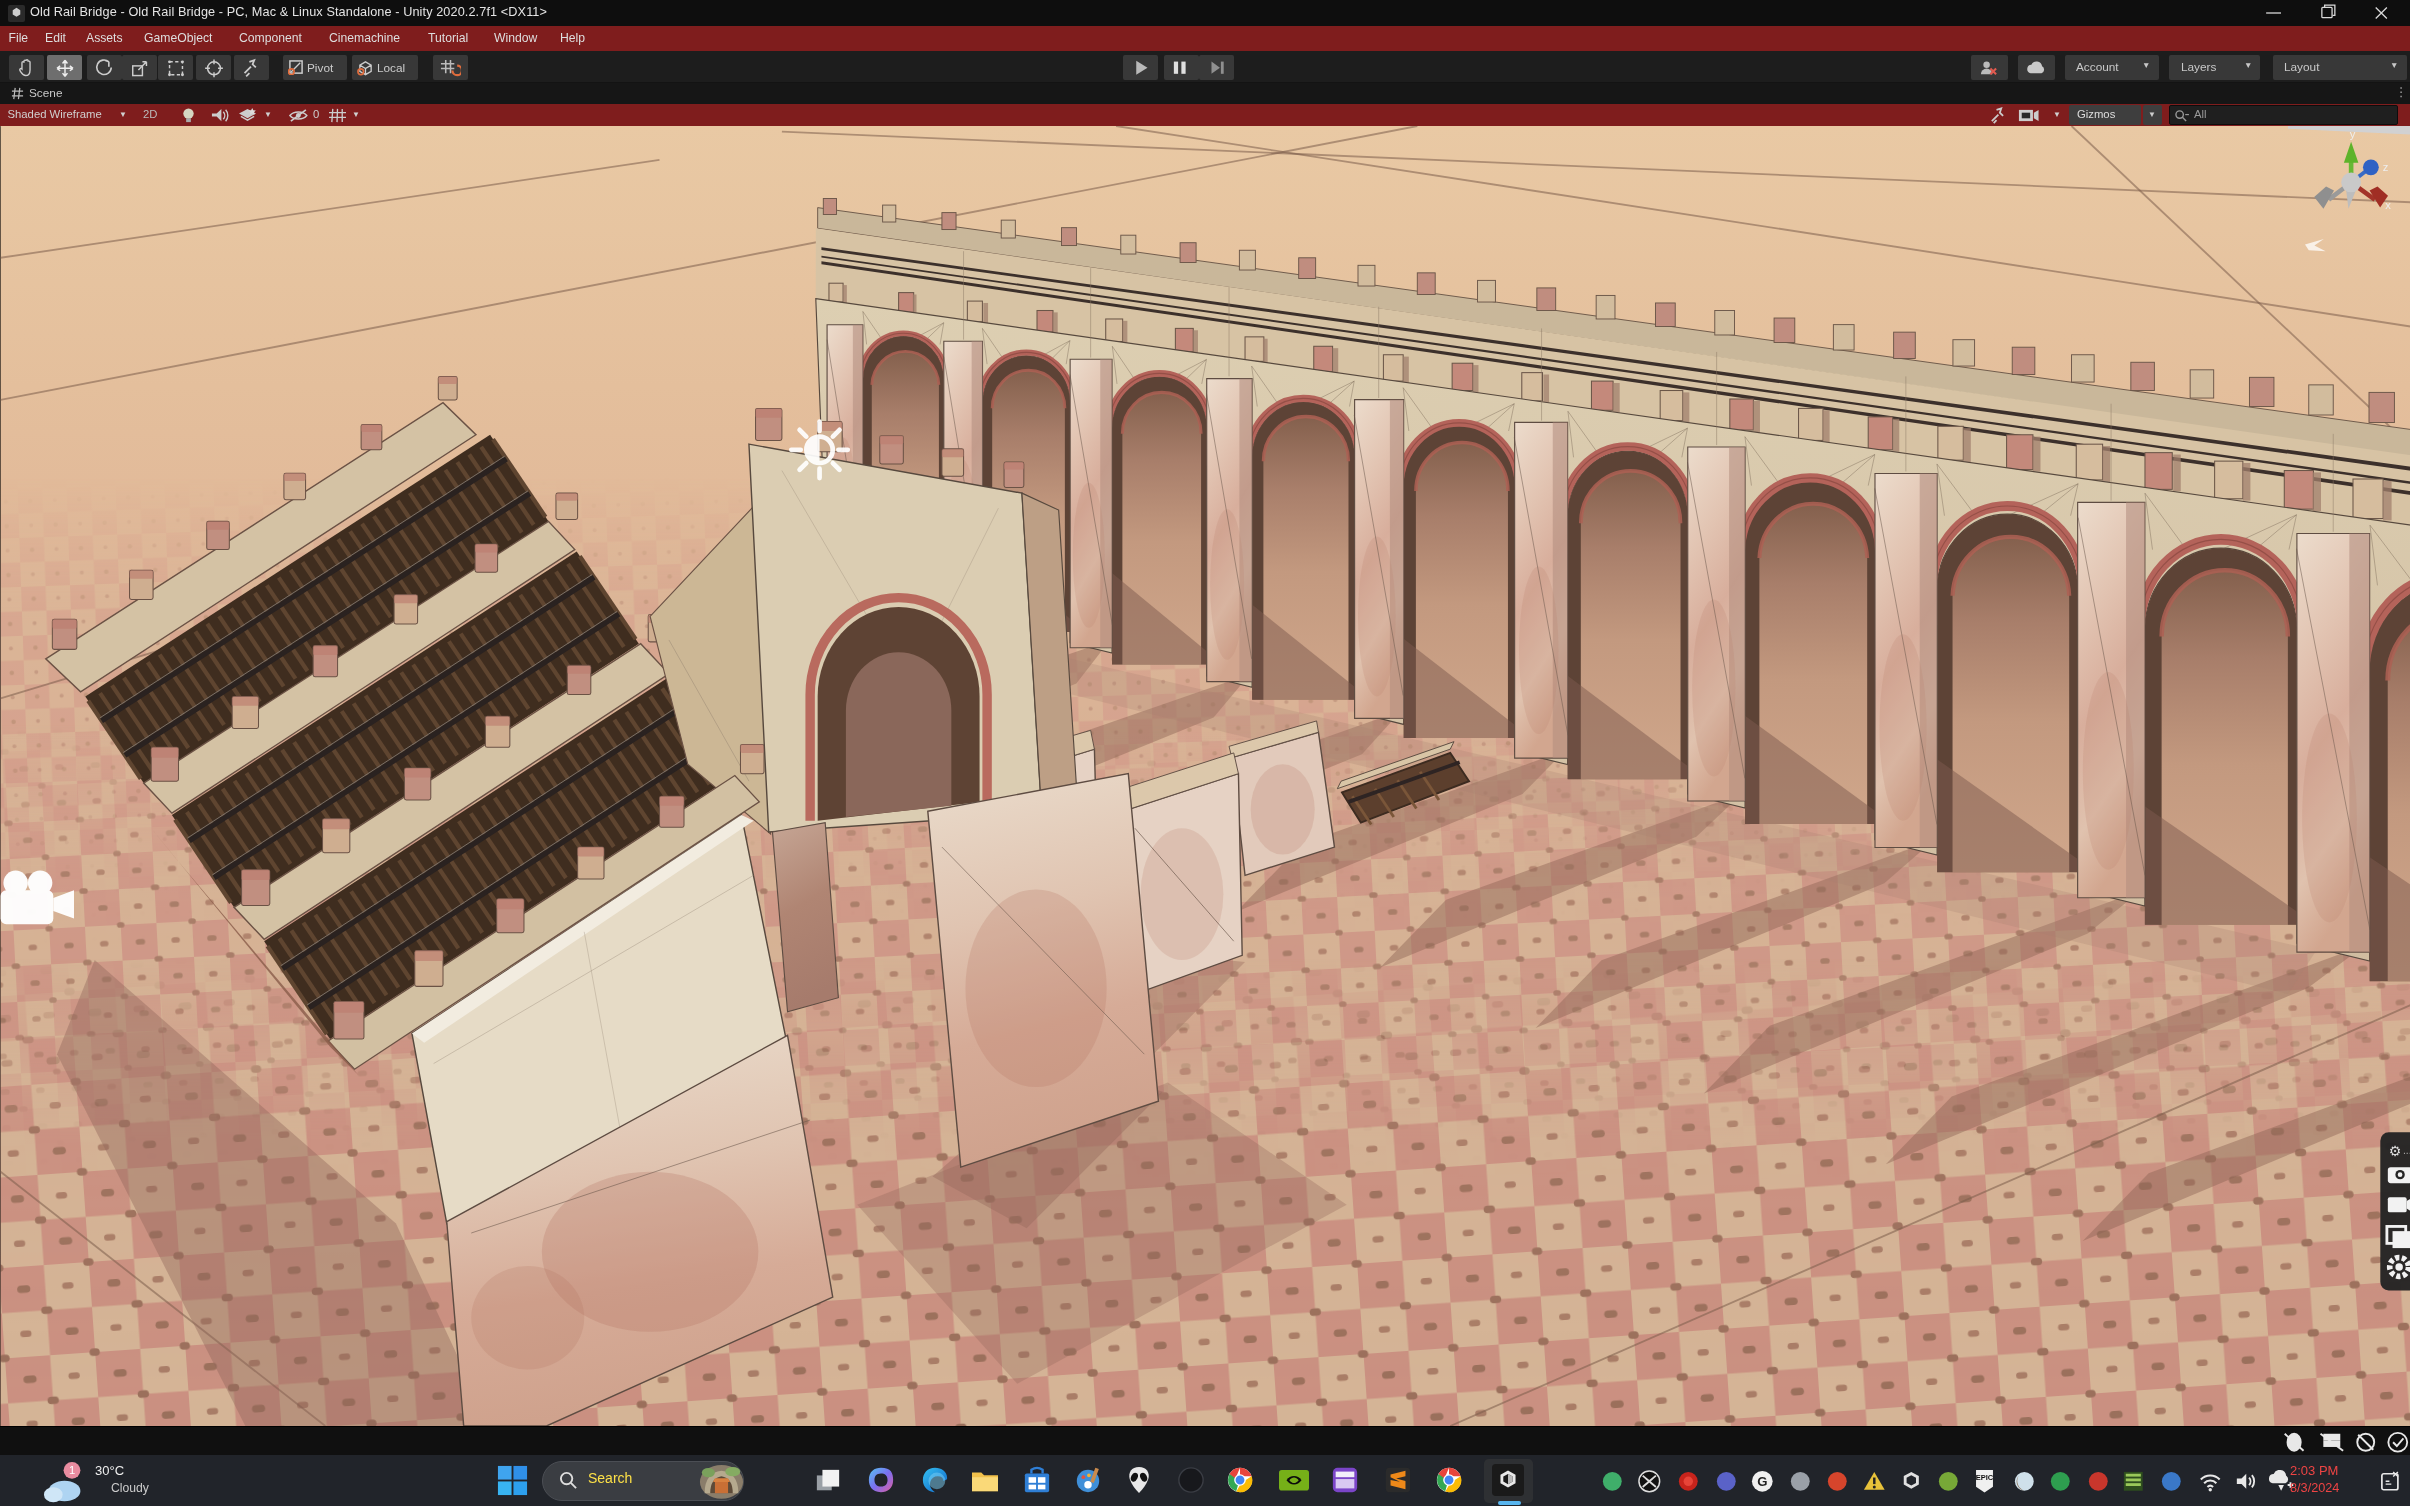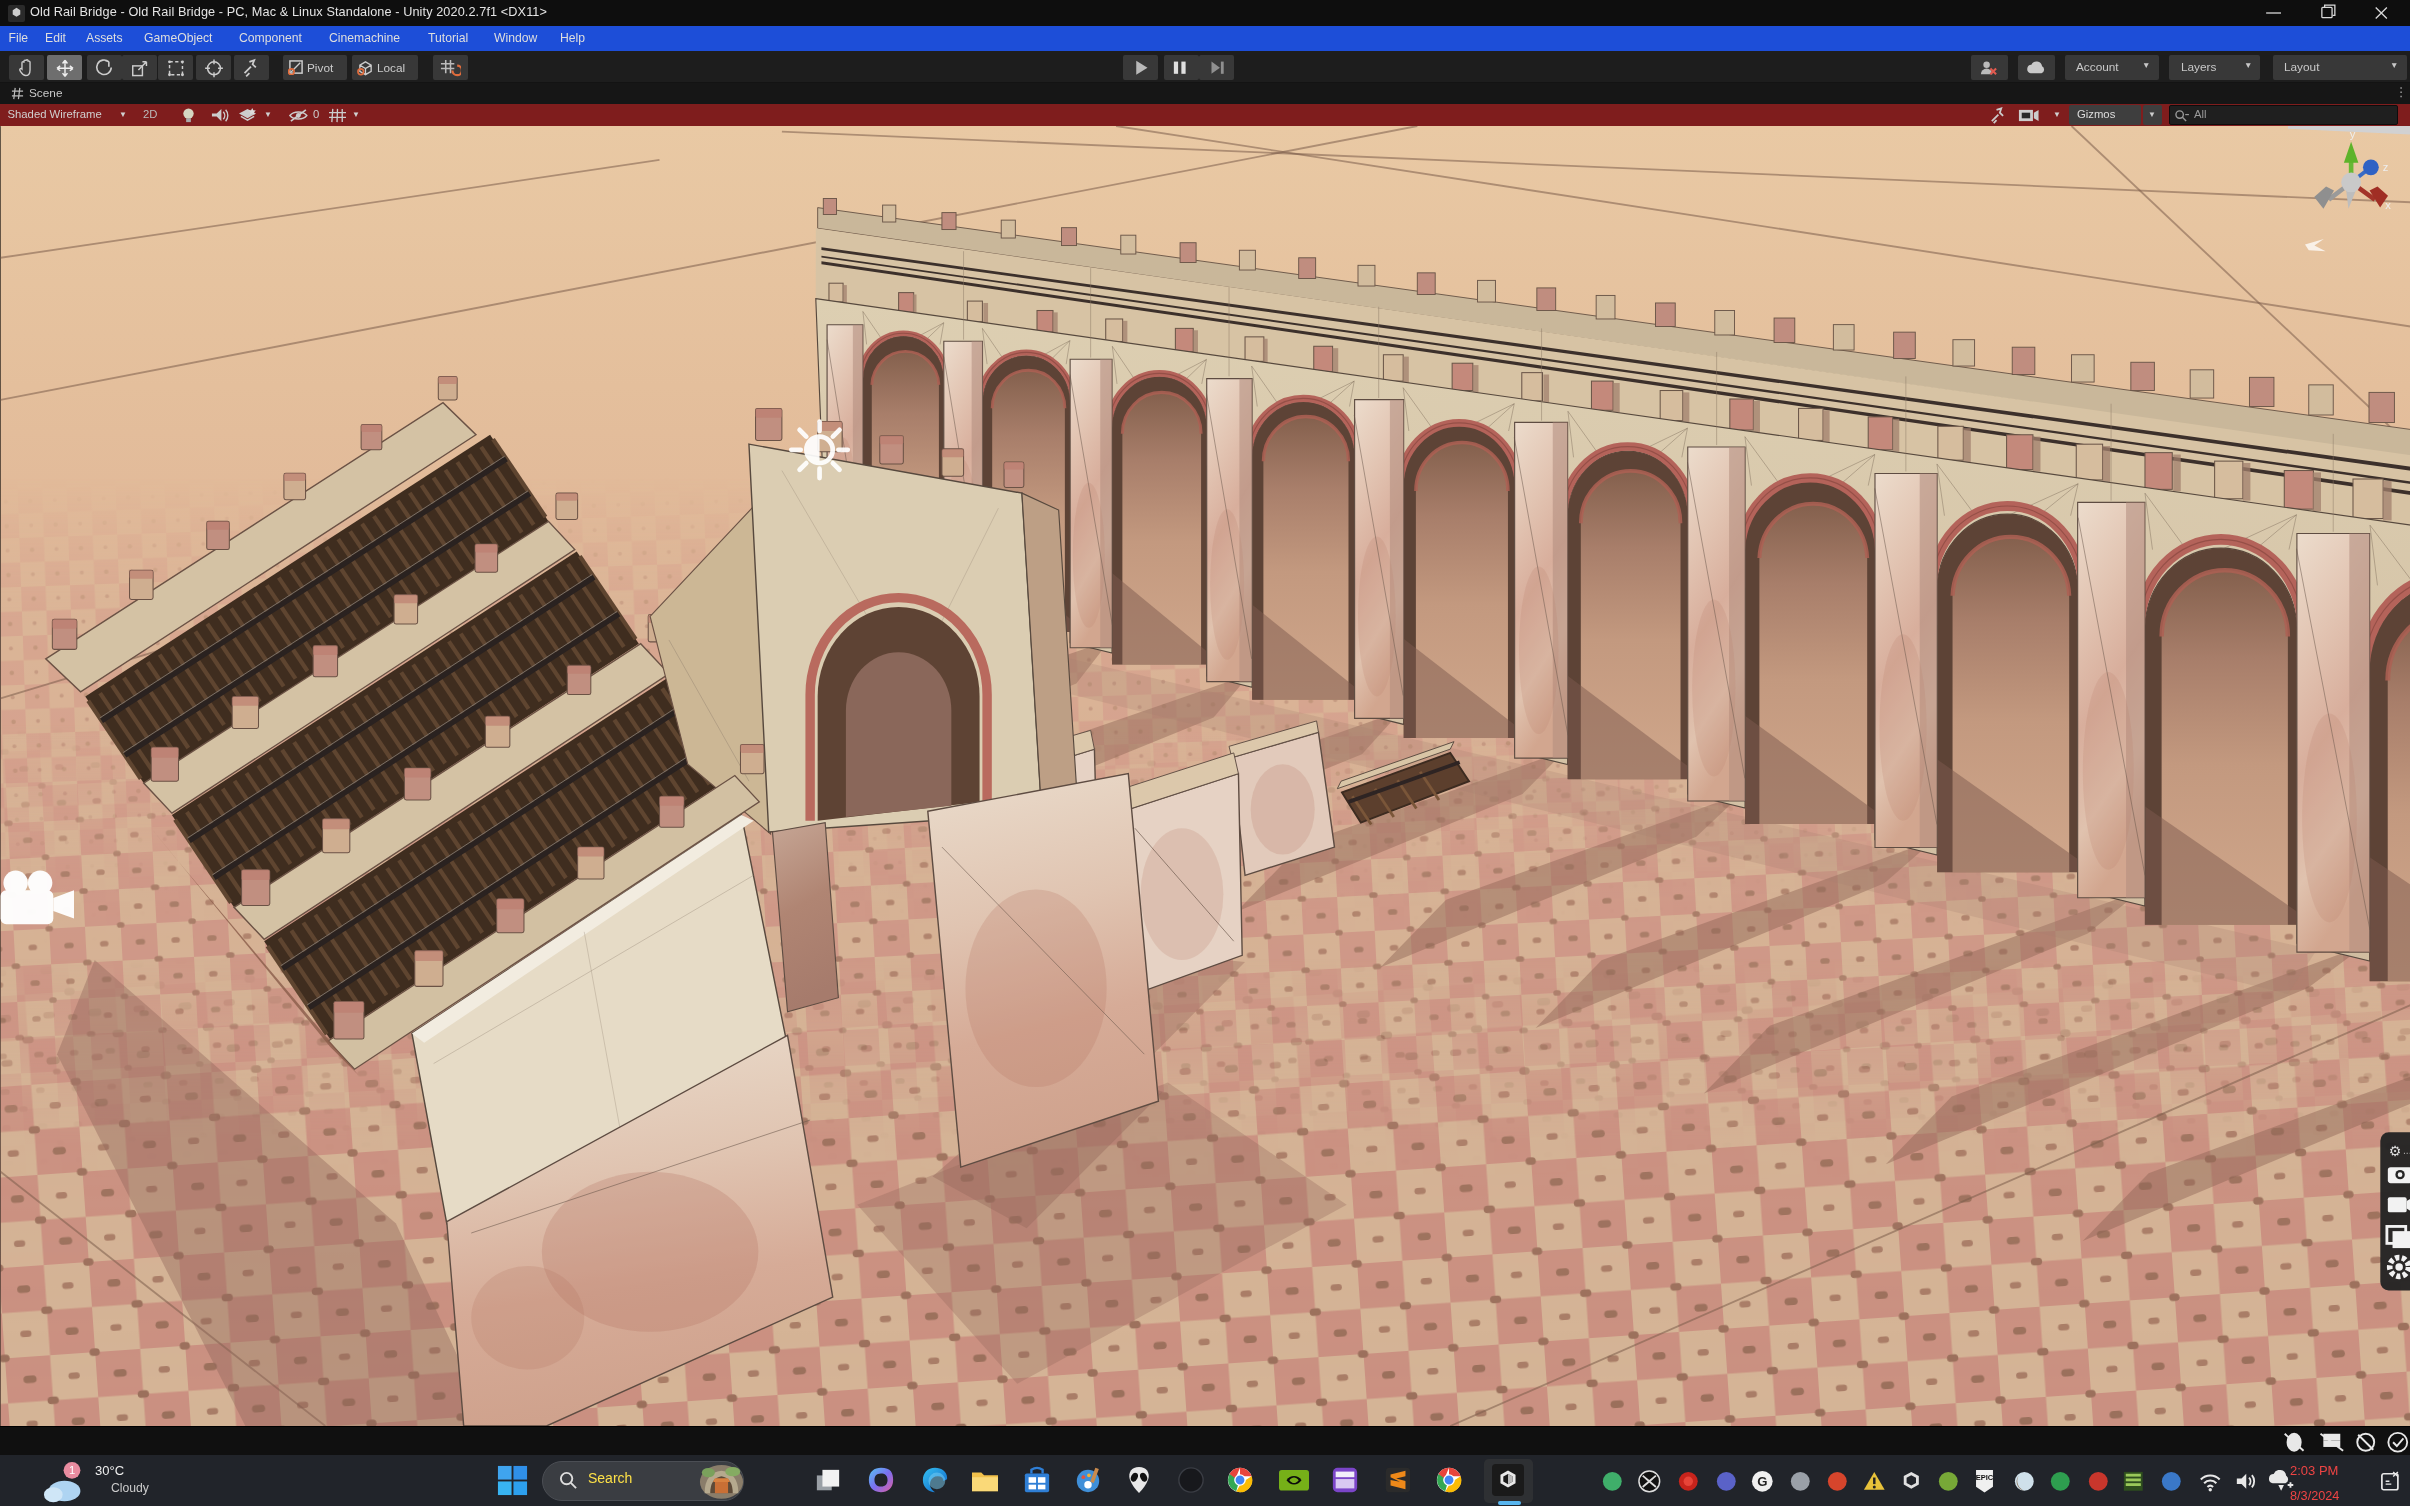--- a/index.html
+++ b/index.html
@@ -1,19 +1,19 @@
 <!DOCTYPE html>
 <html style="font-size:15px"><head><meta charset="utf-8"><style>
 * { margin:0; padding:0; box-sizing:border-box; }
 html,body { width:2411px; height:1507px; overflow:hidden; background:#000;
   font-family:"Liberation Sans", sans-serif; }
 .abs { position:absolute; }
 #titlebar { left:0; top:0; width:2411px; height:26px; background:#0e0e0e; color:#e4e4e4; }
 #titlebar .t { position:absolute; left:30px; top:4.7px; font-size:12.7px; letter-spacing:0.1px; }
-#menubar { left:0; top:26px; width:2411px; height:24.5px; background:#1d4ed8; color:#dedede; font-size:12.2px; }
+#menubar { left:0; top:26px; width:2411px; height:24.5px; background:#7f1d1d; color:#dedede; font-size:12.2px; }
 #menubar span { position:absolute; top:4.7px; }
 #toolbar { left:0; top:51px; width:2411px; height:32px; background:#1d1d1d; border-bottom:0.9px solid #131313; }
 .tbtn { position:absolute; top:3.8px; height:25.4px; background:#383838; border-radius:1.9px; }
 #tabrow { left:0; top:83px; width:2411px; height:21px; background:#161616;text-align:right; }
 #scenebar { left:0; top:104px; width:2411px; height:22.6px; background:#7f1d1d; border-bottom:0.9px solid #171717; color:#d0d0d0; font-size:11.3px; }
 #viewport { left:0; top:126px; width:2411px; height:1300px; }
 #statusbar { left:0; top:1427px; width:2411px; height:28px; background:#101010; }
 #taskbar { left:0; top:1455px; width:2411px; height:52px; background:#21242a; }
 </style></head><body>
 
@@ -1130,20 +1130,20 @@
       <polygon points="3,9 8,9 13,4 13,20 8,15 3,15" fill="#e8e8e8"></polygon>
       <path d="M16 8 a6 6 0 0 1 0 8 M19 5.5 a10 10 0 0 1 0 13" stroke="#e8e8e8" stroke-width="2" fill="none"></path>
     </svg>
 <svg class="abs" style="left:2269px;top:15px" width="28" height="22.6" viewBox="0 0 30 24">
       <path d="M4 14 a5 5 0 0 1 1 -9.9 a7 7 0 0 1 13.4 1.9 a4.5 4.5 0 0 1 -.9 8 Z" fill="#e8e8e8"></path>
       <path d="M20 16 l6 0 M23 13 l0 6" stroke="#e8e8e8" stroke-width="2"></path>
       <polygon points="10,16 16,16 13,22" fill="#e8e8e8"></polygon>
     </svg>
 <div class="abs" style="left:2290px;top:7.5px;width:83px;color:#ef4444;font-size:13px;text-align:left">
       <div>2:03 PM</div>
-      <div style="font-size:12.7px;margin-top:11px">8/3/2024</div>
+      <div style="font-size:12.7px;margin-top:3px">8/3/2024</div>
     </div>
 <svg class="abs" style="left:2380px;top:15px" width="22.6" height="22.6" viewBox="0 0 24 24">
       <rect x="2" y="4" width="17" height="17" rx="2" fill="none" stroke="#e8e8e8" stroke-width="1.8"></rect>
       <path d="M14 2 l5 5 M19 2 l-5 5" stroke="#e8e8e8" stroke-width="1.5"></path>
       <path d="M6 12 l4 0 M6 15 l6 0" stroke="#e8e8e8" stroke-width="1.5"></path>
     </svg>
 </div>
 
 </body></html>

